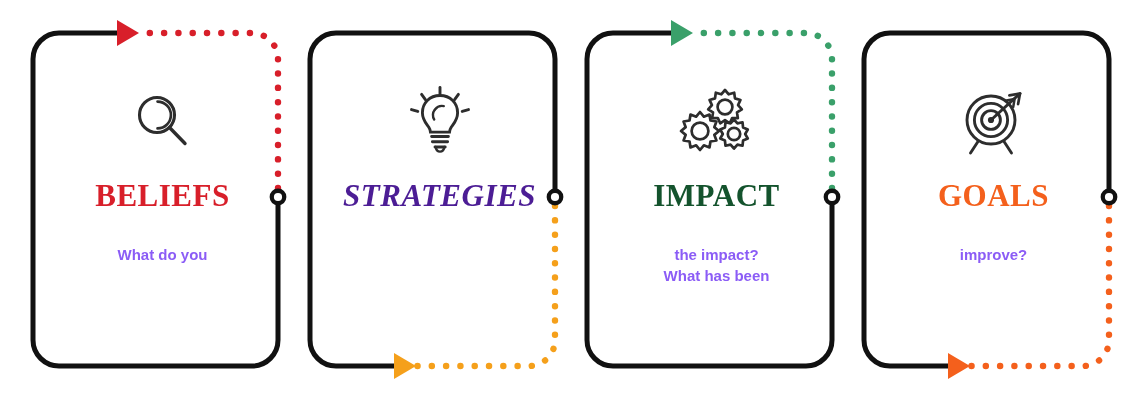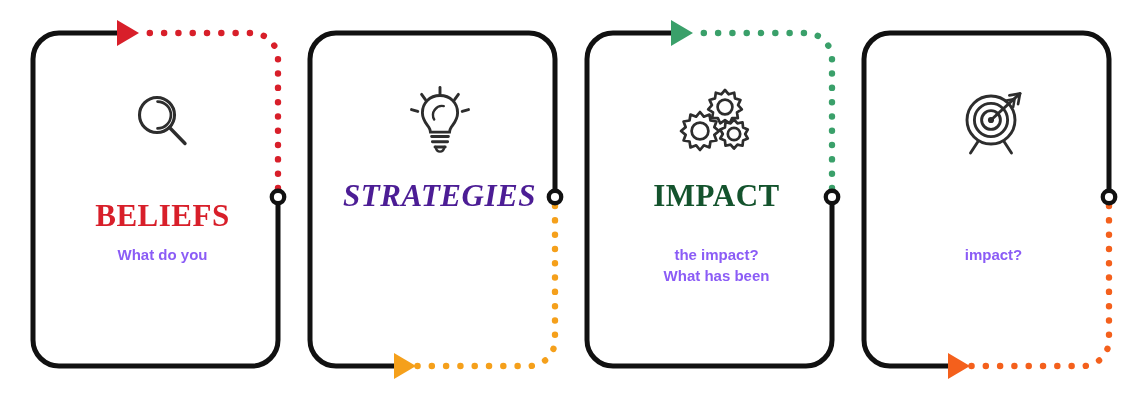--- a/index.html
+++ b/index.html
@@ -91,21 +91,21 @@
         <circle cx="258" cy="197" r="4.1" fill="#ffffff" stroke="none"></circle>
       </svg>
       <div class="card-body">
         <div class="icon-wrap">
     <svg width="70" height="70" viewBox="0 0 70 70" fill="none" stroke="#2d2d2d" stroke-width="3.1" stroke-linecap="round">
       <circle cx="29" cy="27" r="17.5"></circle>
       <path d="M29.5 13.6a13.4 13.4 0 0 1 0 26.8" stroke-width="2.6"></path>
       <line x1="41.5" y1="39.5" x2="57" y2="55.5" stroke-width="3.4"></line>
     </svg>
         </div>
-        <div class="card-title" style="color: rgb(216, 31, 42); margin-top: 20px;">BELIEFS</div>
+        <div class="card-title" style="color: rgb(216, 31, 42);">BELIEFS</div>
         <div class="card-sub">
           <div>What do you</div>
         </div>
       </div>
     </div>
     <div class="card" style="left: 297px;">
       <svg class="card-svg" viewBox="0 0 285 400" fill="none" xmlns="http://www.w3.org/2000/svg">
         <path d="M105,366H39A26,26 0 0 1 13,340V59A26,26 0 0 1 39,33H232A26,26 0 0 1 258,59V197" stroke="#111111" stroke-width="5" stroke-linecap="butt" fill="none"></path>
         <path d="M258,206V340A26,26 0 0 1 232,366H117" stroke="#f5a01b" stroke-width="6.4" stroke-linecap="round" fill="none" stroke-dasharray="0.1 14.2"></path>
         <path d="M119,366L97,353L97,379Z" fill="#f5a01b" stroke="none"></path>
@@ -173,18 +173,19 @@
       <circle cx="35" cy="35" r="16.6"></circle>
       <circle cx="35" cy="35" r="9.4"></circle>
       <circle cx="35" cy="35" r="3.1" fill="#2d2d2d" stroke="none"></circle>
       <line x1="22" y1="56.5" x2="14.5" y2="68"></line>
       <line x1="48" y1="56.5" x2="55.5" y2="68"></line>
       <line x1="35" y1="35" x2="64" y2="8.5" stroke-width="3"></line>
       <path d="M64 8.5l-10.6 1.9M64 8.5l-1.9 10.6" stroke-width="2.7"></path>
       <path d="M58.6 14l-8.1 1.4M58.6 14l-1.4 8.1" stroke-width="2.5"></path>
     </svg>
         </div>
+        <div class="card-title" style="color: rgb(244, 96, 28);">GOALS</div>
         <div class="card-sub">
-          <div>impact?</div>
+          <div>improve?</div>
         </div>
       </div>
     </div>
   </div>
 
 </body></html>

